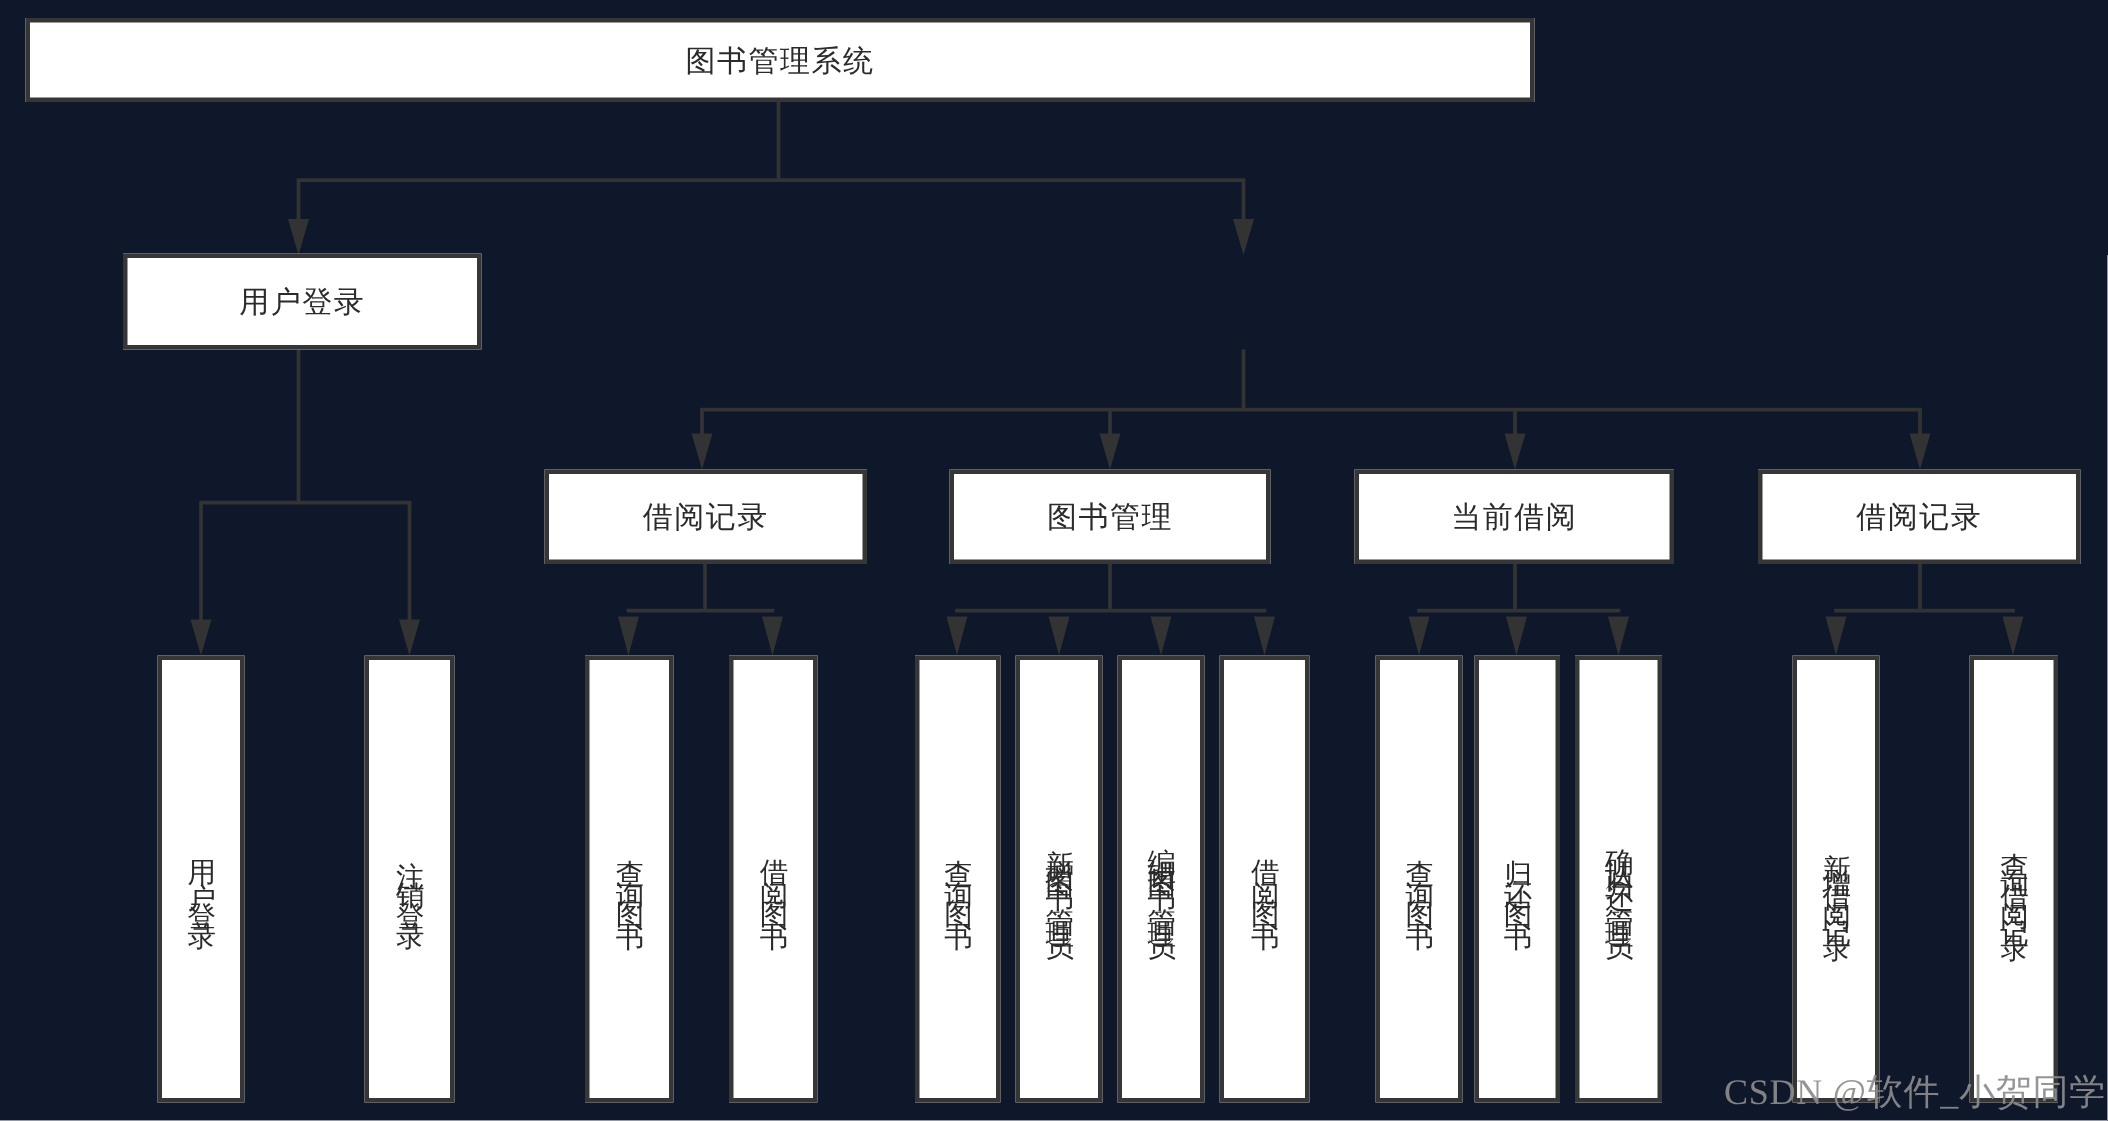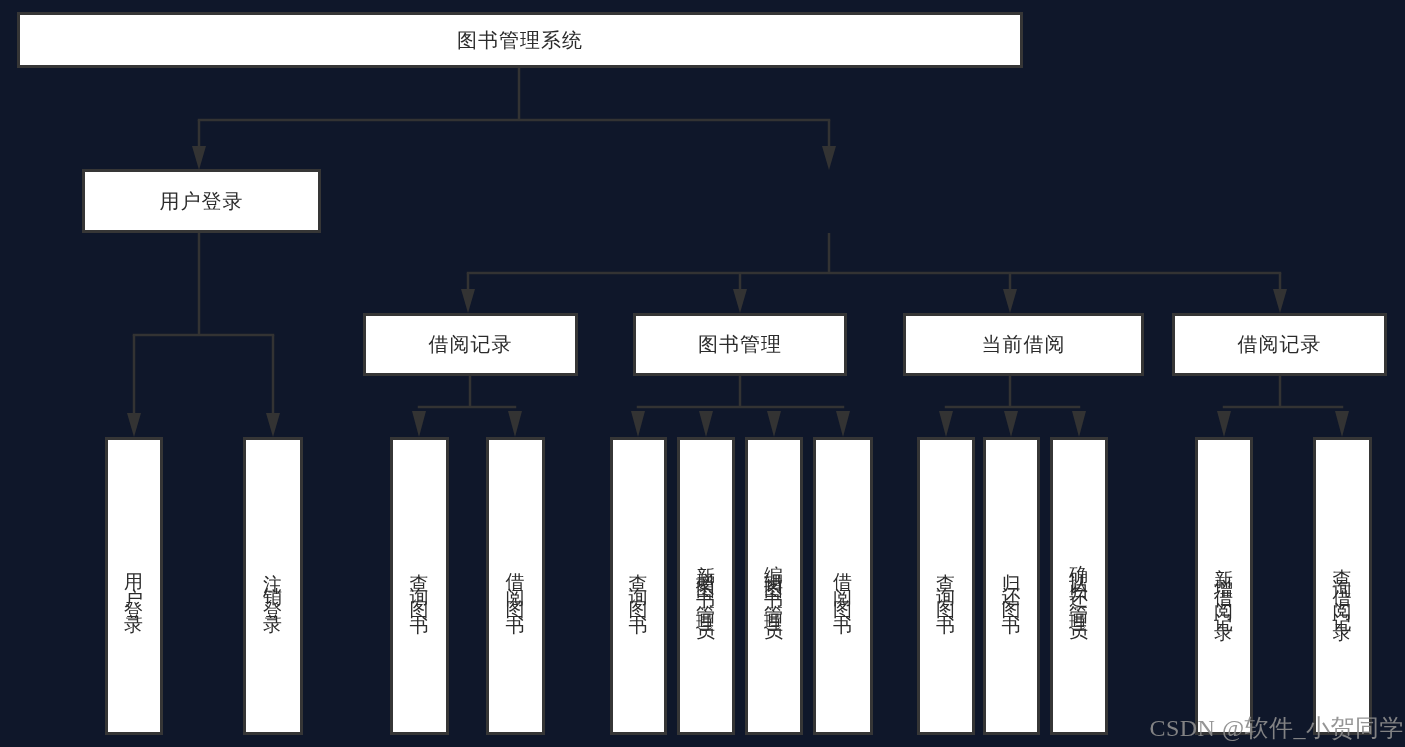--- a/index.html
+++ b/index.html
@@ -54,21 +54,21 @@
   }
   .leaf.mid .vtext  { letter-spacing: 11px; }
   .leaf.long .vtext { letter-spacing: 8px; }
 
   
   .n-root { left: 17px;   top: 12px;  width: 1006px; height: 56px; }
   .n-1    { left: 82px;   top: 169px; width: 239px;  height: 64px; }
   .n-2    { left: 713px;  top: 169px; width: 231px;  height: 64px; }
   .n-21   { left: 363px;  top: 313px; width: 215px;  height: 63px; }
   .n-22   { left: 633px;  top: 313px; width: 214px;  height: 63px; }
-  .n-23   { left: 903px;  top: 313px; width: 241px;  height: 63px; }
+  .n-23   { left: 903px;  top: 313px; width: 213px;  height: 63px; }
   .n-24   { left: 1172px; top: 313px; width: 215px;  height: 63px; }
 
   .l-1  { left: 105px;  width: 58px; }
   .l-2  { left: 243px;  width: 60px; }
   .l-3  { left: 390px;  width: 59px; }
   .l-4  { left: 486px;  width: 59px; }
   .l-5  { left: 610px;  width: 57px; }
   .l-6  { left: 677px;  width: 58px; }
   .l-7  { left: 745px;  width: 58px; }
   .l-8  { left: 813px;  width: 60px; }

